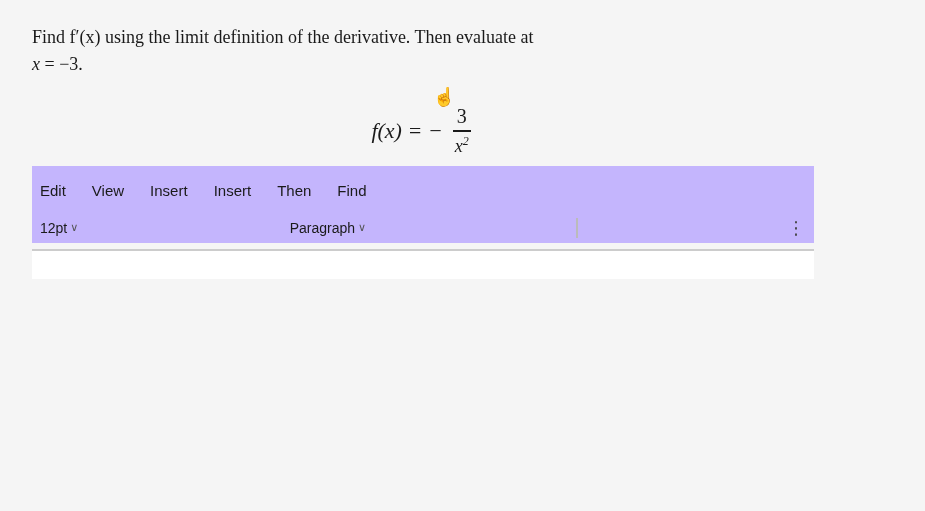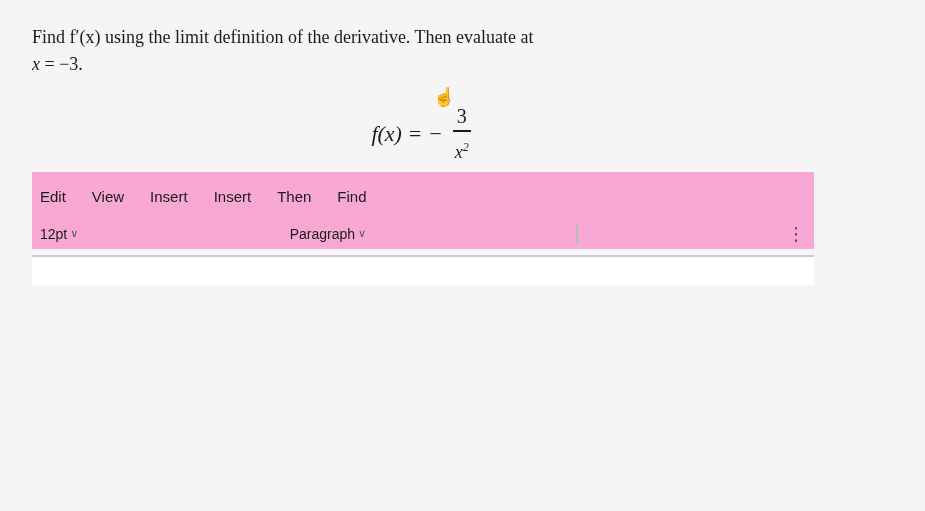--- a/index.html
+++ b/index.html
@@ -70,38 +70,38 @@
     .fraction .numerator {
       font-style: normal;
       font-size: 20px;
       border-bottom: 2px solid #1a1a1a;
       padding: 0 4px 2px 4px;
       line-height: 1.2;
     }
 
     .fraction .denominator {
       font-size: 18px;
-      padding: 8px 4px 0 4px;
+      padding: 2px 4px 0 4px;
       line-height: 1.2;
     }
 
     .fraction .denominator sup {
       font-size: 12px;
     }
 
     .generated-text {
       font-family: Arial, sans-serif;
       font-size: 13px;
       color: #444;
       margin-top: 10px;
       margin-bottom: 28px;
     }
 
     .toolbar-area {
-      background-color: #f9a8d4;
+      background-color: #c4b5fd;
       border-top: none;
       padding-top: 8px;
     }
 
     .menu-bar {
       display: flex;
       flex-direction: row;
       gap: 18px;
       font-family: Arial, sans-serif;
       font-size: 15px;

